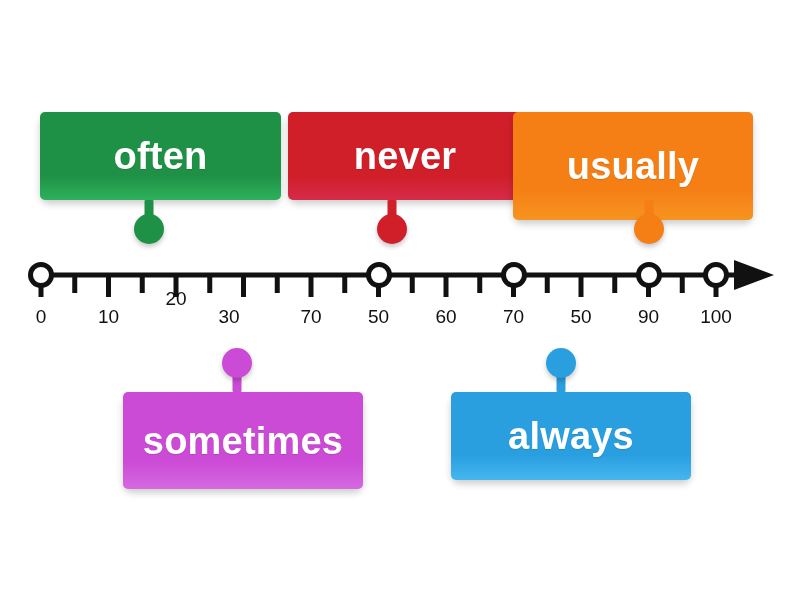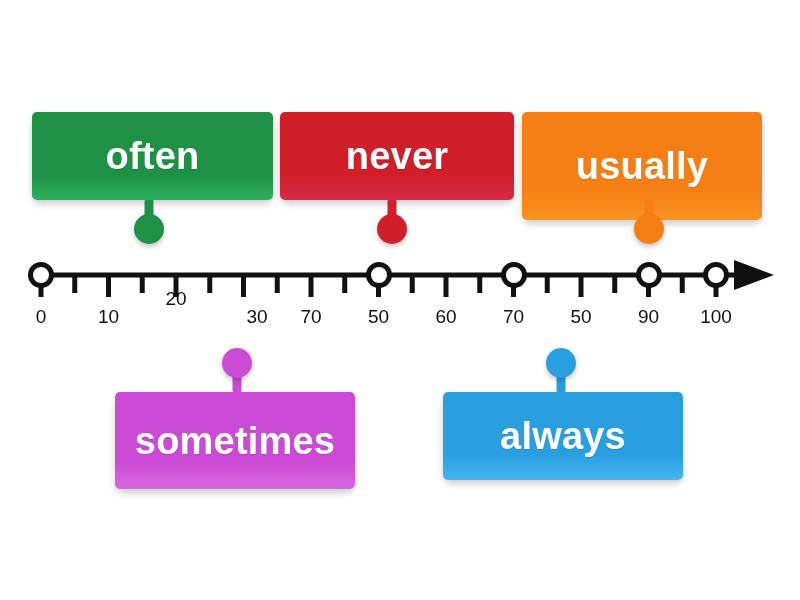--- a/index.html
+++ b/index.html
@@ -23,20 +23,21 @@
   }
 
   
   .card {
     position: absolute;
     border-radius: 9px;
     box-sizing: border-box;
     box-shadow: 0 4px 7px rgba(0,0,0,0.20);
     cursor: move;
     user-select: none;
+    margin-left: 8px;
   }
   .card-inner {
     width: 100%;
     height: 100%;
     border-radius: 5px;
     display: flex;
     align-items: center;
     justify-content: center;
     box-sizing: border-box;
   }
@@ -135,21 +136,21 @@
       <line x1="614.75" y1="275" x2="614.75" y2="293" stroke="#111111" stroke-width="5"></line>
       <line x1="648.5" y1="275" x2="648.5" y2="297" stroke="#111111" stroke-width="5"></line>
       <line x1="682.25" y1="275" x2="682.25" y2="293" stroke="#111111" stroke-width="5"></line>
       <line x1="716" y1="275" x2="716" y2="297" stroke="#111111" stroke-width="5"></line>
     </svg>
 
   <div id="tick-labels">
       <div class="tick-label" style="left: 41px; top: 306px;">0</div>
       <div class="tick-label" style="left: 108.5px; top: 306px;">10</div>
       <div class="tick-label" style="left: 176px; top: 288px;">20</div>
-      <div class="tick-label" style="left: 257px; top: 306px;">30</div>
+      <div class="tick-label" style="left: 229px; top: 306px;">30</div>
       <div class="tick-label" style="left: 311px; top: 306px;">70</div>
       <div class="tick-label" style="left: 378.5px; top: 306px;">50</div>
       <div class="tick-label" style="left: 446px; top: 306px;">60</div>
       <div class="tick-label" style="left: 513.5px; top: 306px;">70</div>
       <div class="tick-label" style="left: 581px; top: 306px;">50</div>
       <div class="tick-label" style="left: 648.5px; top: 306px;">90</div>
       <div class="tick-label" style="left: 716px; top: 306px;">100</div>
     </div>
 
   <div id="drop-slots">
@@ -172,21 +173,21 @@
       </div>
       <div class="card" style="left: 280px; top: 112px; width: 234px; height: 88px; background: linear-gradient(rgb(214, 42, 72) 0%, rgb(214, 42, 72) 100%);">
         <div class="card-inner" style="background: linear-gradient(rgb(208, 31, 41) 0%, rgb(208, 31, 41) 72%, rgb(214, 42, 72) 100%);">
           <span class="card-label">never</span>
         </div>
       </div>
       <div class="pin down" style="left: 375px; height: 44px; top: 200px;">
         <div class="stem" style="background: rgb(208, 31, 41);"></div>
         <div class="knob" style="background: rgb(208, 31, 41);"></div>
       </div>
-      <div class="card" style="left: 522px; top: 112px; width: 240px; height: 108px; background: linear-gradient(rgb(247, 148, 32) 0%, rgb(247, 148, 32) 100%);">
+      <div class="card" style="left: 505px; top: 112px; width: 240px; height: 108px; background: linear-gradient(rgb(247, 148, 32) 0%, rgb(247, 148, 32) 100%);">
         <div class="card-inner" style="background: linear-gradient(rgb(245, 127, 20) 0%, rgb(245, 127, 20) 72%, rgb(247, 148, 32) 100%);">
           <span class="card-label">usually</span>
         </div>
       </div>
       <div class="pin down" style="left: 631.5px; height: 44px; top: 200px;">
         <div class="stem" style="background: rgb(245, 127, 20);"></div>
         <div class="knob" style="background: rgb(245, 127, 20);"></div>
       </div>
       <div class="card" style="left: 115px; top: 392px; width: 240px; height: 97px; background: linear-gradient(rgb(213, 105, 224) 0%, rgb(213, 105, 224) 100%);">
         <div class="card-inner" style="background: linear-gradient(rgb(204, 75, 214) 0%, rgb(204, 75, 214) 72%, rgb(213, 105, 224) 100%);">

